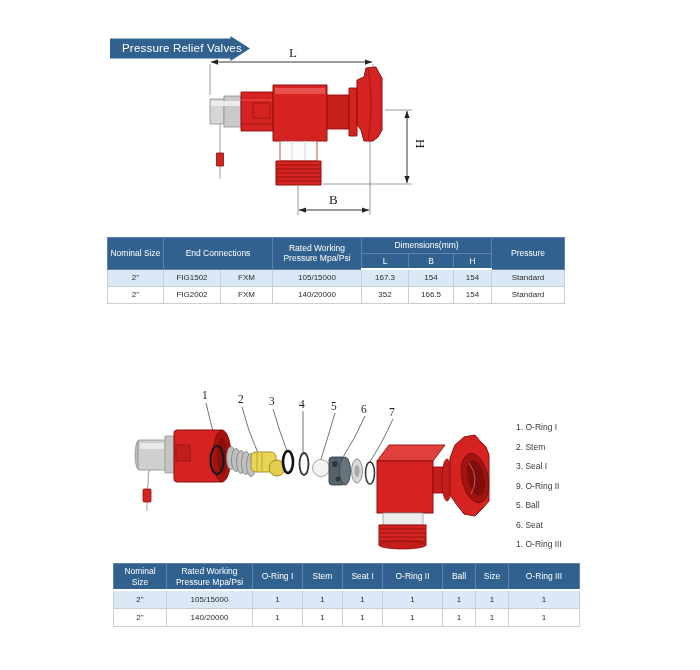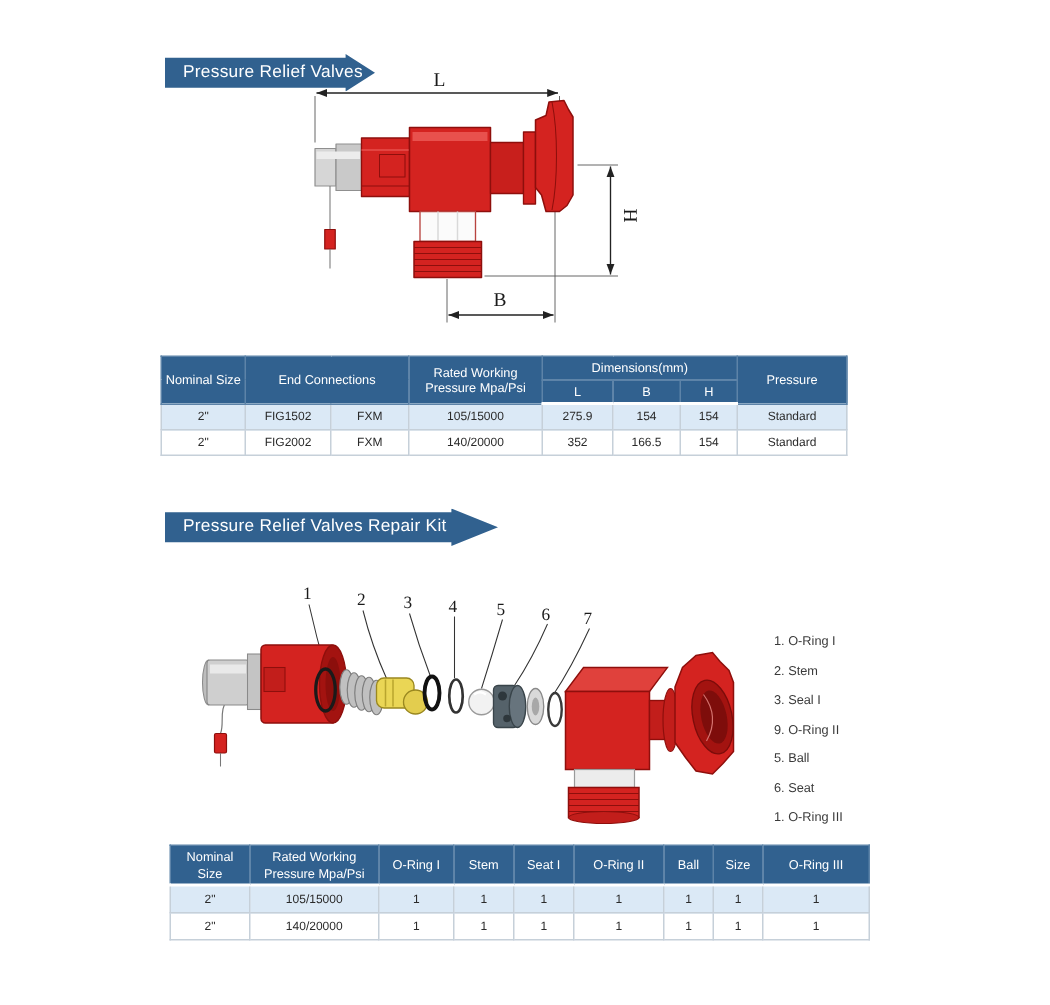--- a/index.html
+++ b/index.html
@@ -145,41 +145,38 @@
         <th>B</th>
         <th>H</th>
       </tr>
     </thead>
     <tbody>
       <tr class="alt">
         <td>2"</td>
         <td>FIG1502</td>
         <td>FXM</td>
         <td>105/15000</td>
-        <td>275.9</td>
+        <td>167.3</td>
         <td>154</td>
         <td>154</td>
         <td>Standard</td>
       </tr>
       <tr>
         <td>2"</td>
         <td>FIG2002</td>
         <td>FXM</td>
         <td>140/20000</td>
         <td>352</td>
         <td>166.5</td>
         <td>154</td>
         <td>Standard</td>
       </tr>
     </tbody>
   </table>
 
-  <div id="badge2" class="badge">
-    <span>Pressure Relief Valves Repair Kit</span>
-  </div>
 
   <svg id="exploded" width="392" height="178" viewBox="0 0 392 178">
 
     <g stroke="#333" stroke-width="0.7" fill="none">
       <path d="M83,20 Q88,42 94,63"></path>
       <path d="M119,24 Q125,48 135,70"></path>
       <path d="M150,26 Q156,47 164,68"></path>
       <path d="M180,28 Q180,49 180,69"></path>
       <path d="M212,30 Q205,54 198,76"></path>
       <path d="M242,33 Q232,56 220,74"></path>

